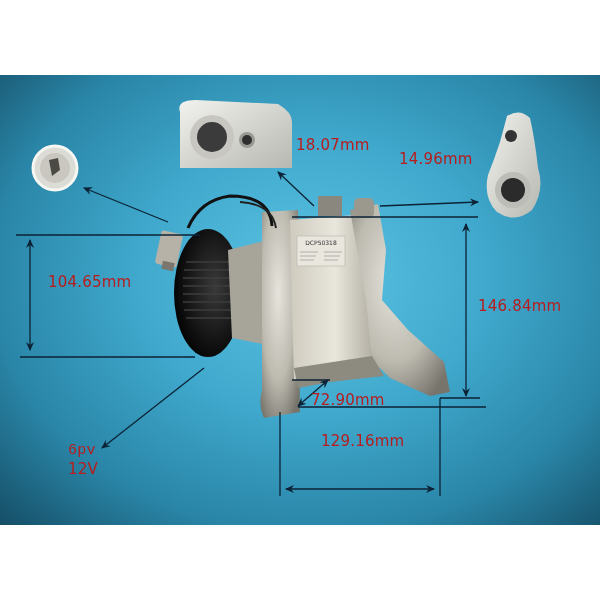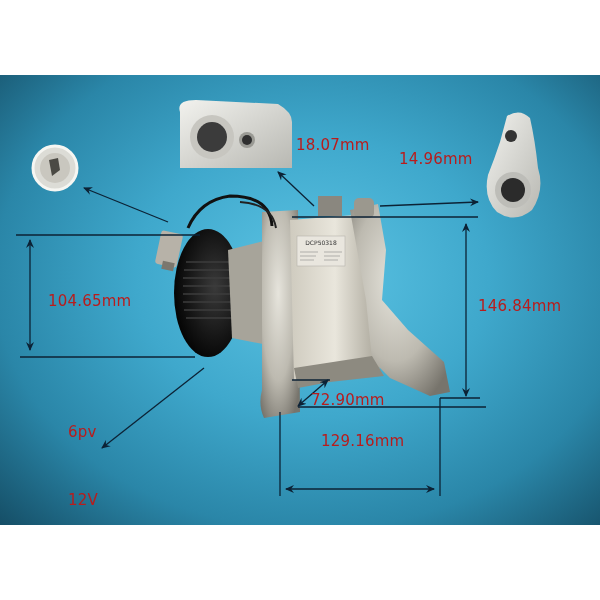--- a/index.html
+++ b/index.html
@@ -133,18 +133,18 @@
     <line x1="280" y1="412" x2="280" y2="496"></line>
     <line x1="440" y1="398" x2="440" y2="496"></line>
     <line x1="286" y1="489" x2="434" y2="489" marker-start="url(#ah)" marker-end="url(#ah)"></line>
 
     <line x1="204" y1="368" x2="102" y2="448" marker-end="url(#ah)"></line>
   </g>
 </svg>
 
 <div class="label" style="left:296px; top:137px;">18.07mm</div>
 <div class="label" style="left:399px; top:151px;">14.96mm</div>
-<div class="label" style="left:48px; top:293px;">104.65mm</div>
+<div class="label" style="left:48px; top:274px;">104.65mm</div>
 <div class="label" style="left:478px; top:298px;">146.84mm</div>
 <div class="label" style="left:311px; top:392px;text-align:right;">72.90mm</div>
 <div class="label" style="left:321px; top:433px;">129.16mm</div>
-<div class="label" style="left:68px; top:424px;">6pv</div>
-<div class="label" style="left:68px; top:461px;margin-top:31px;">12V</div>
+<div class="label" style="left:68px; top:443px;font-family:Liberation Mono, monospace;">6pv</div>
+<div class="label" style="left:68px; top:461px;">12V</div>
 
 </body></html>

